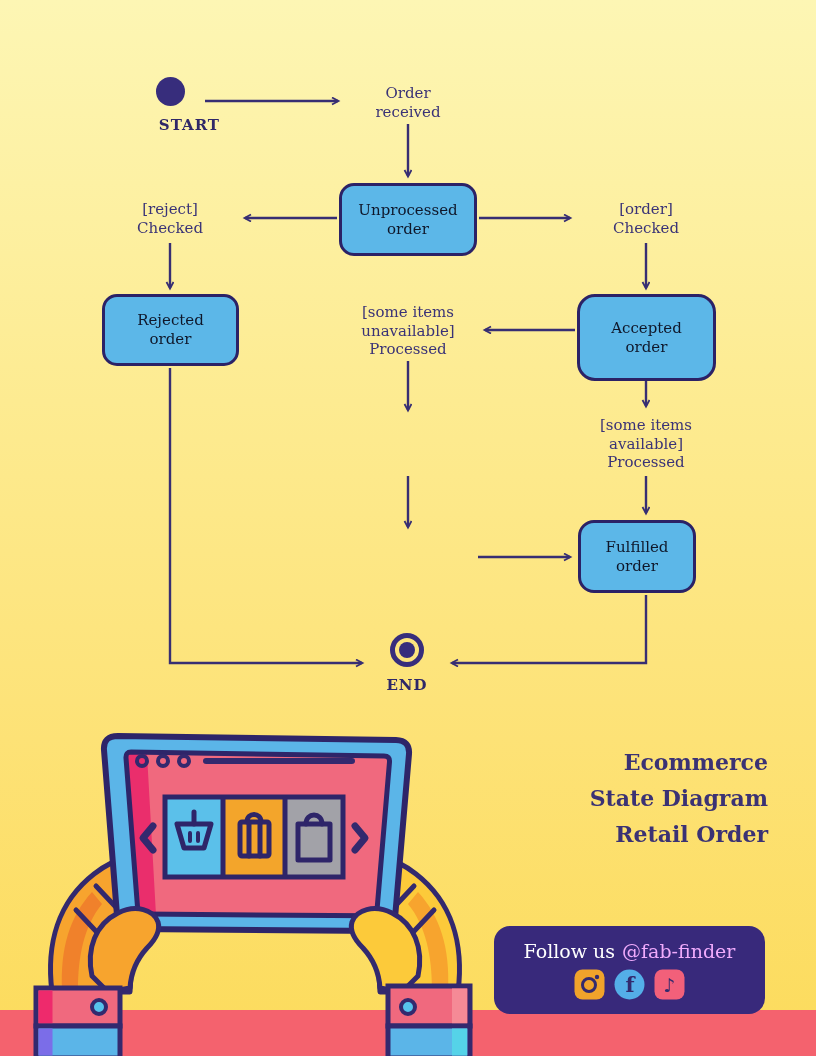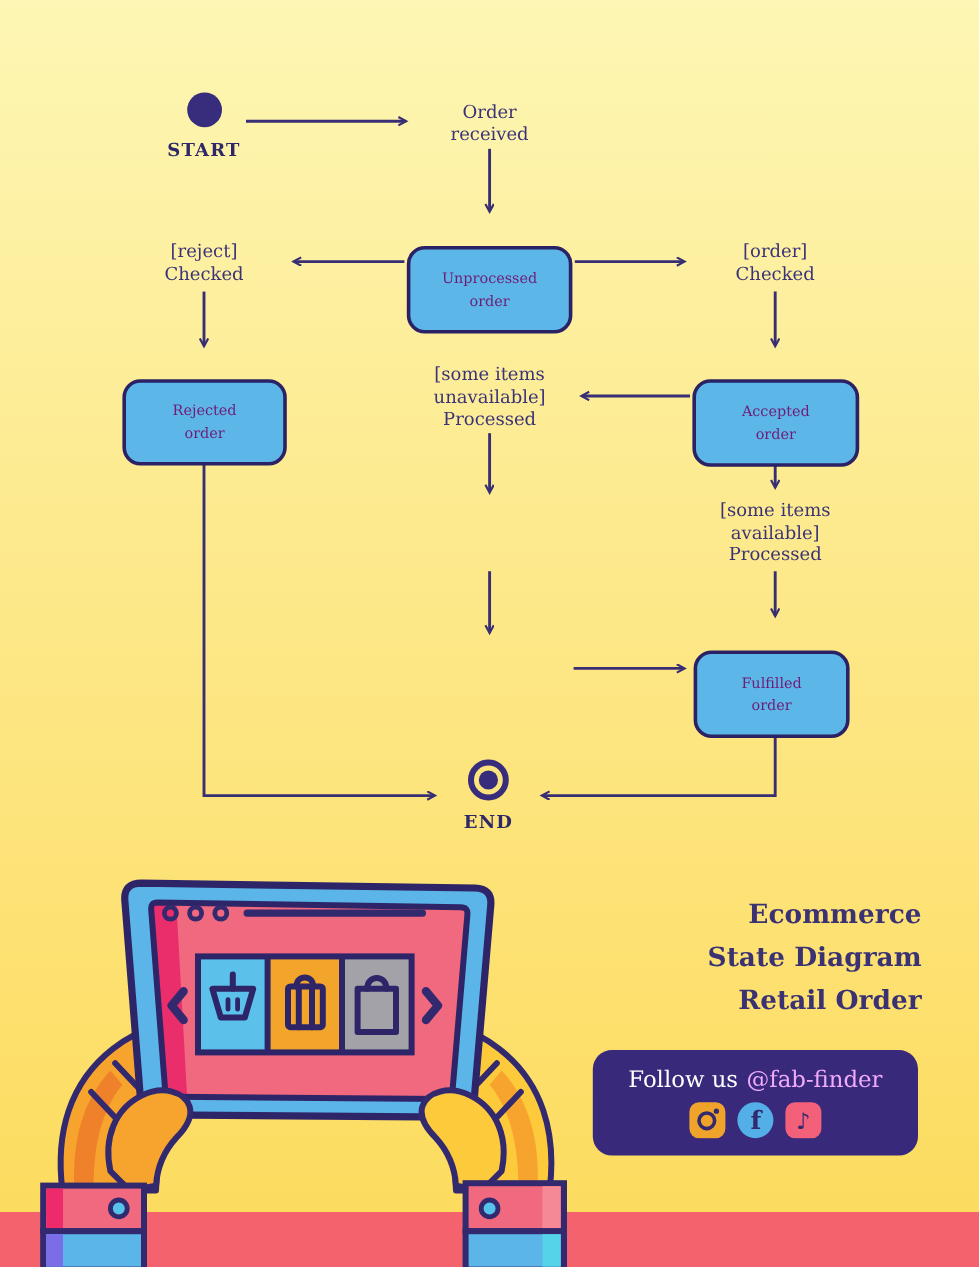--- a/index.html
+++ b/index.html
@@ -6,33 +6,33 @@
   .page{
     position:relative;width:816px;height:1056px;overflow:hidden;
     background:linear-gradient(180deg,#fdf6b4 0%,#fdeb91 38%,#fde276 70%,#fcdc5f 96%);
     font-family:"DejaVu Serif","Liberation Serif",serif;
   }
   .strip{position:absolute;left:0;top:1010px;width:816px;height:46px;background:#f4626e;}
   .connectors{position:absolute;left:0;top:0;}
   .node{
     position:absolute;background:#5cb7e8;border:3px solid #2b2266;border-radius:15px;
     display:flex;flex-direction:column;align-items:center;justify-content:center;
-    color:#701a75;font-size:12px;line-height:19px;text-align:center;box-sizing:border-box;margin-top:22px;
+    color:#0f172a;font-size:15px;line-height:19px;text-align:center;box-sizing:border-box;
   }
   .elabel{position:absolute;color:#3a3377;font-size:15px;line-height:18.5px;text-align:center;}
   .cap{position:absolute;color:#2f2868;font-weight:bold;font-size:15px;letter-spacing:1px;text-align:center;}
   .start-dot{position:absolute;left:156px;top:77px;width:29px;height:29px;border-radius:50%;background:#372d7c;}
   .end-ring{position:absolute;left:390px;top:633px;width:24px;height:24px;border:5px solid #372d7c;border-radius:50%;}
   .end-dot{position:absolute;left:399px;top:642px;width:16px;height:16px;border-radius:50%;background:#372d7c;}
   .title{
     position:absolute;left:492px;top:744px;width:276px;text-align:right;
     color:#3b3274;font-size:22px;line-height:36px;font-weight:bold;
   }
   .panel{
-    position:absolute;left:494px;top:875px;width:271px;height:88px;background:#38297b;border-radius:16px;
+    position:absolute;left:494px;top:926px;width:271px;height:88px;background:#38297b;border-radius:16px;
     display:flex;flex-direction:column;align-items:center;justify-content:center;gap:7px;
   }
   .follow-line{display:flex;gap:7px;color:#ffffff;font-size:19px;}
   .handle{color:#f0abfc;}
   .socials{display:flex;gap:9px;align-items:center;}
   .tablet-svg{position:absolute;left:0;top:720px;}
 </style>
 </head>
 <body>
 
@@ -58,21 +58,21 @@
       <path d="M646,371 V406" marker-end="url(#ah)"></path>
       <path d="M646,476 V513" marker-end="url(#ah)"></path>
       <path d="M408,476 V527" marker-end="url(#ah)"></path>
       <path d="M478,557 H570" marker-end="url(#ah)"></path>
       <path d="M170,368 V663 H362" marker-end="url(#ah)"></path>
       <path d="M646,595 V663 H452" marker-end="url(#ah)"></path>
     </g>
   </svg>
 
   <div class="start-dot"></div>
-  <div class="cap" style="left:120px;top:116px;width:100px;">START</div>
+  <div class="cap" style="left:120px;top:116px;width:100px;text-align:right;">START</div>
   <div class="end-ring"></div>
   <div class="end-dot"></div>
   <div class="cap" style="left:357px;top:676px;width:100px;text-align:center;">END</div>
 
   <div class="elabel" style="left:348px;top:84px;width:120px;">
     <div>Order</div>
     <div>received</div>
   </div>
   <div class="elabel" style="left:110px;top:200px;width:120px;">
     <div>[reject]</div>
@@ -94,25 +94,25 @@
   </div>
 
   <div class="node" style="left:339px;top:183px;width:138px;height:73px;">
     <div>Unprocessed</div>
     <div>order</div>
   </div>
   <div class="node" style="left:102px;top:294px;width:137px;height:72px;">
     <div>Rejected</div>
     <div>order</div>
   </div>
-  <div class="node" style="left:577px;top:294px;width:139px;height:73px;">
+  <div class="node" style="left:577px;top:294px;width:139px;height:87px;border-radius:18px;">
     <div>Accepted</div>
     <div>order</div>
   </div>
-  <div class="node" style="left:578px;top:520px;width:130px;height:73px;">
+  <div class="node" style="left:578px;top:520px;width:118px;height:73px;border-radius:16px;">
     <div>Fulfilled</div>
     <div>order</div>
   </div>
 
   <svg class="tablet-svg" width="490" height="336" viewBox="0 0 490 336">
 
     <g>
       <path d="M52,272 C46,224 58,182 94,154 C116,137 144,128 162,137 C174,143 181,154 182,164 L150,198 C137,218 131,242 130,272 Z" fill="#f7a42e" stroke="#33296e" stroke-width="5" stroke-linejoin="round"></path>
       <path d="M62,270 C60,228 70,196 92,172 L102,184 C84,206 78,236 78,270 Z" fill="#f0812b"></path>
       <path d="M96,166 L128,200" stroke="#33296e" stroke-width="5" stroke-linecap="round" fill="none"></path>

